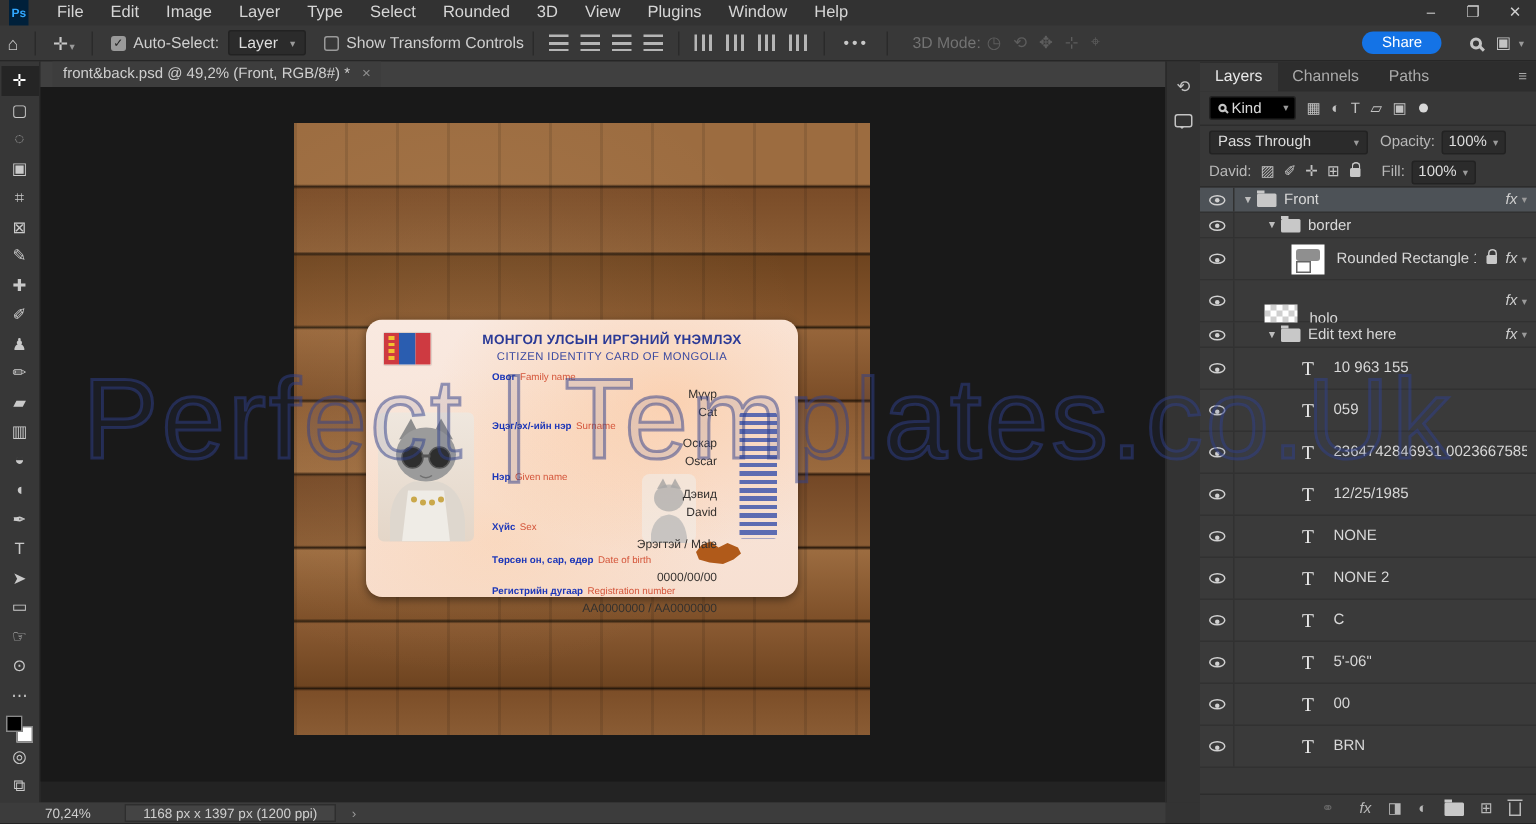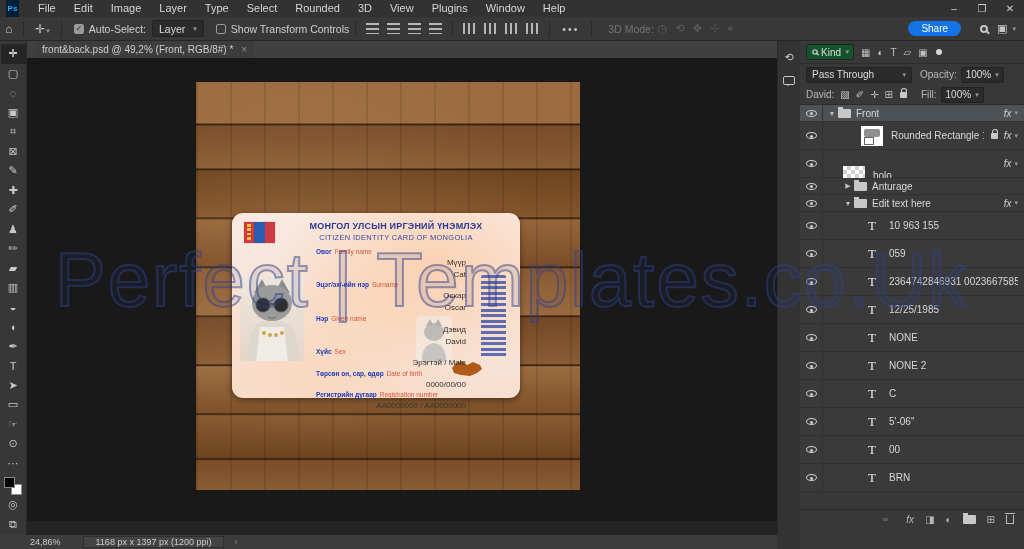--- a/index.html
+++ b/index.html
@@ -69,21 +69,21 @@
       #744826 57.8%, #8a5c34 69%, #2a1a0c 69.4%,
       #9c6c40 69.8%, #7e5029 81%, #30200f 81.4%,
       #8a5a32 81.8%, #6e4420 92%, #2a1a0c 92.4%,
       #7c4e28 92.8%, #8a5c34 100%);
   }
   .wood::after { content:''; position:absolute; inset:0;
     background:repeating-linear-gradient(90deg, rgba(0,0,0,.10) 0 2px, transparent 2px 34px),
                radial-gradient(ellipse at 30% 40%, rgba(255,220,170,.10), transparent 60%); }
 
   
-  .card { position:absolute; left:36px; top:131px; width:288px; height:185px; border-radius:11px;
+  .card { position:absolute; left:48px; top:131px; width:288px; height:185px; border-radius:11px;
     background:
       radial-gradient(ellipse at 70% 30%, rgba(255,160,80,.30), transparent 55%),
       radial-gradient(ellipse at 30% 80%, rgba(255,190,130,.25), transparent 55%),
       linear-gradient(180deg,#f9e9e0,#f7e0d2);
     box-shadow:0 2px 6px rgba(0,0,0,.45); z-index:2; }
   .flag { position:absolute; left:12px; top:9px; width:31px; height:21px; display:flex;
     box-shadow:0 0 1px rgba(0,0,0,.4); }
   .flag .red { flex:1; background:#ce3a41; position:relative; }
   .flag .blue { flex:1; background:#2a5db0; }
   .soyombo { position:absolute; left:3px; top:2px; width:4px; height:16px;
@@ -119,21 +119,21 @@
   .bubble::after { content:''; position:absolute; left:2px; bottom:-4px; border:2.5px solid transparent;
     border-top-color:#c4c4c4; }
 
   
   .layers-panel { position:absolute; left:800px; top:41px; width:224px; height:508px; background:#383838; }
   .lp-tabs { height:20px; background:#2d2d2d; display:flex; align-items:flex-end; font-size:10.5px; }
   .lp-tab { padding:3px 10px 4px; color:#ababab; }
   .lp-tab.active { background:#383838; color:#e8e8e8; }
   .lp-menu { margin-left:auto; color:#aaa; padding:0 6px 4px; font-size:10px; }
   .lp-filter { height:23px; display:flex; align-items:center; padding:0 6px; border-bottom:1px solid #2c2c2c; }
-  .kind-box { background:#14532d; border:1px solid #222; border-radius:2px; height:16px; width:48px;
+  .kind-box { background:#000000; border:1px solid #222; border-radius:2px; height:16px; width:58px;
     display:flex; align-items:center; color:#ddd; font-size:10px; padding:0 4px; }
   .kind-box .mini-mag { transform:scale(.7); margin:0 2px 0 0; }
   .kind-box .ob-chev { margin-left:auto; }
   .filter-ic { color:#c2c2c2; font-size:10px; margin-left:7px; }
   .filter-dot { width:6px; height:6px; border-radius:50%; background:#d8d8d8; margin-left:8px; }
   .lp-blend { height:21px; display:flex; align-items:center; padding:0 6px; font-size:10px; color:#b8b8b8; }
   .blend-box { background:#2b2b2b; border:1px solid #222; border-radius:2px; height:16px; width:106px;
     display:flex; align-items:center; color:#ddd; padding:0 5px; }
   .blend-box .ob-chev { margin-left:auto; }
   .val-box { background:#2b2b2b; border:1px solid #222; border-radius:2px; height:16px;
@@ -362,20 +362,26 @@
   </div>
 
   <div class="watermark">Perfect | Templates.co.Uk</div>
 
   <div class="panelstrip">
     <span class="strip-icon">⟲</span>
     <span class="bubble"></span>
   </div>
 
   <div class="layers-panel">
+    <div class="lp-tabs" id="lp-tabs">
+        <span class="lp-tab active">Layers</span>
+        <span class="lp-tab">Channels</span>
+        <span class="lp-tab">Paths</span>
+        <span class="lp-menu">≡</span>
+      </div>
     <div class="lp-filter">
       <span class="kind-box">
         <span class="mini-mag"></span>
         <span>Kind</span>
         <span class="ob-chev">▾</span>
       </span>
       <span id="filter-icons" style="display:flex">
           <span class="filter-ic">▦</span>
           <span class="filter-ic">◐</span>
           <span class="filter-ic">T</span>
@@ -420,20 +426,31 @@
           <div class="lr-content" style="padding-left: 4px;">
             <span class="lr-chev">▼</span>
             <span class="folder"></span>
             <span class="layer-name">Front</span>
           </div>
           <div class="lr-right">
             <span class="fx">fx</span>
             <span class="ob-chev">▾</span>
           </div>
         </div>
+        <div class="layer-row h17">
+          <div class="eye-cell">
+            <span class="eye"></span>
+          </div>
+          <div class="lr-content" style="padding-left: 20px;">
+            <span class="lr-chev">▼</span>
+            <span class="folder"></span>
+            <span class="layer-name">border</span>
+          </div>
+          <div class="lr-right"></div>
+        </div>
         <div class="layer-row h28">
           <div class="eye-cell">
             <span class="eye"></span>
           </div>
           <div class="lr-content" style="padding-left: 38px;">
             <span class="thumb rr"></span>
             <span class="layer-name">Rounded Rectangle 1 copy</span>
           </div>
           <div class="lr-right">
             <span class="mini-lock"></span>
@@ -446,31 +463,20 @@
             <span class="eye"></span>
           </div>
           <div class="lr-content" style="padding-left: 20px; margin-top: 24px;">
             <span class="thumb checker"></span>
             <span class="layer-name">holo</span>
           </div>
           <div class="lr-right">
             <span class="fx">fx</span>
             <span class="ob-chev">▾</span>
           </div>
-        </div>
-        <div class="layer-row h17">
-          <div class="eye-cell">
-            <span class="eye"></span>
-          </div>
-          <div class="lr-content" style="padding-left: 20px;">
-            <span class="lr-chev">▶</span>
-            <span class="folder"></span>
-            <span class="layer-name">Anturage</span>
-          </div>
-          <div class="lr-right"></div>
         </div>
         <div class="layer-row h17">
           <div class="eye-cell">
             <span class="eye"></span>
           </div>
           <div class="lr-content" style="padding-left: 20px;">
             <span class="lr-chev">▼</span>
             <span class="folder"></span>
             <span class="layer-name">Edit text here</span>
           </div>
@@ -585,18 +591,18 @@
       <span class="lpb-ic fx">fx</span>
       <span class="lpb-ic">◨</span>
       <span class="lpb-ic">◐</span>
       <span class="folder" style="margin:0"></span>
       <span class="lpb-ic">⊞</span>
       <span class="mini-trash"></span>
     </div>
   </div>
 
   <div class="statusbar">
-    <span class="zoom-val">24,86%</span>
+    <span class="zoom-val">70,24%</span>
     <span class="doc-info">1168 px x 1397 px (1200 ppi)</span>
     <span class="sb-chev">›</span>
   </div>
 
 </div>
 
 </body></html>

